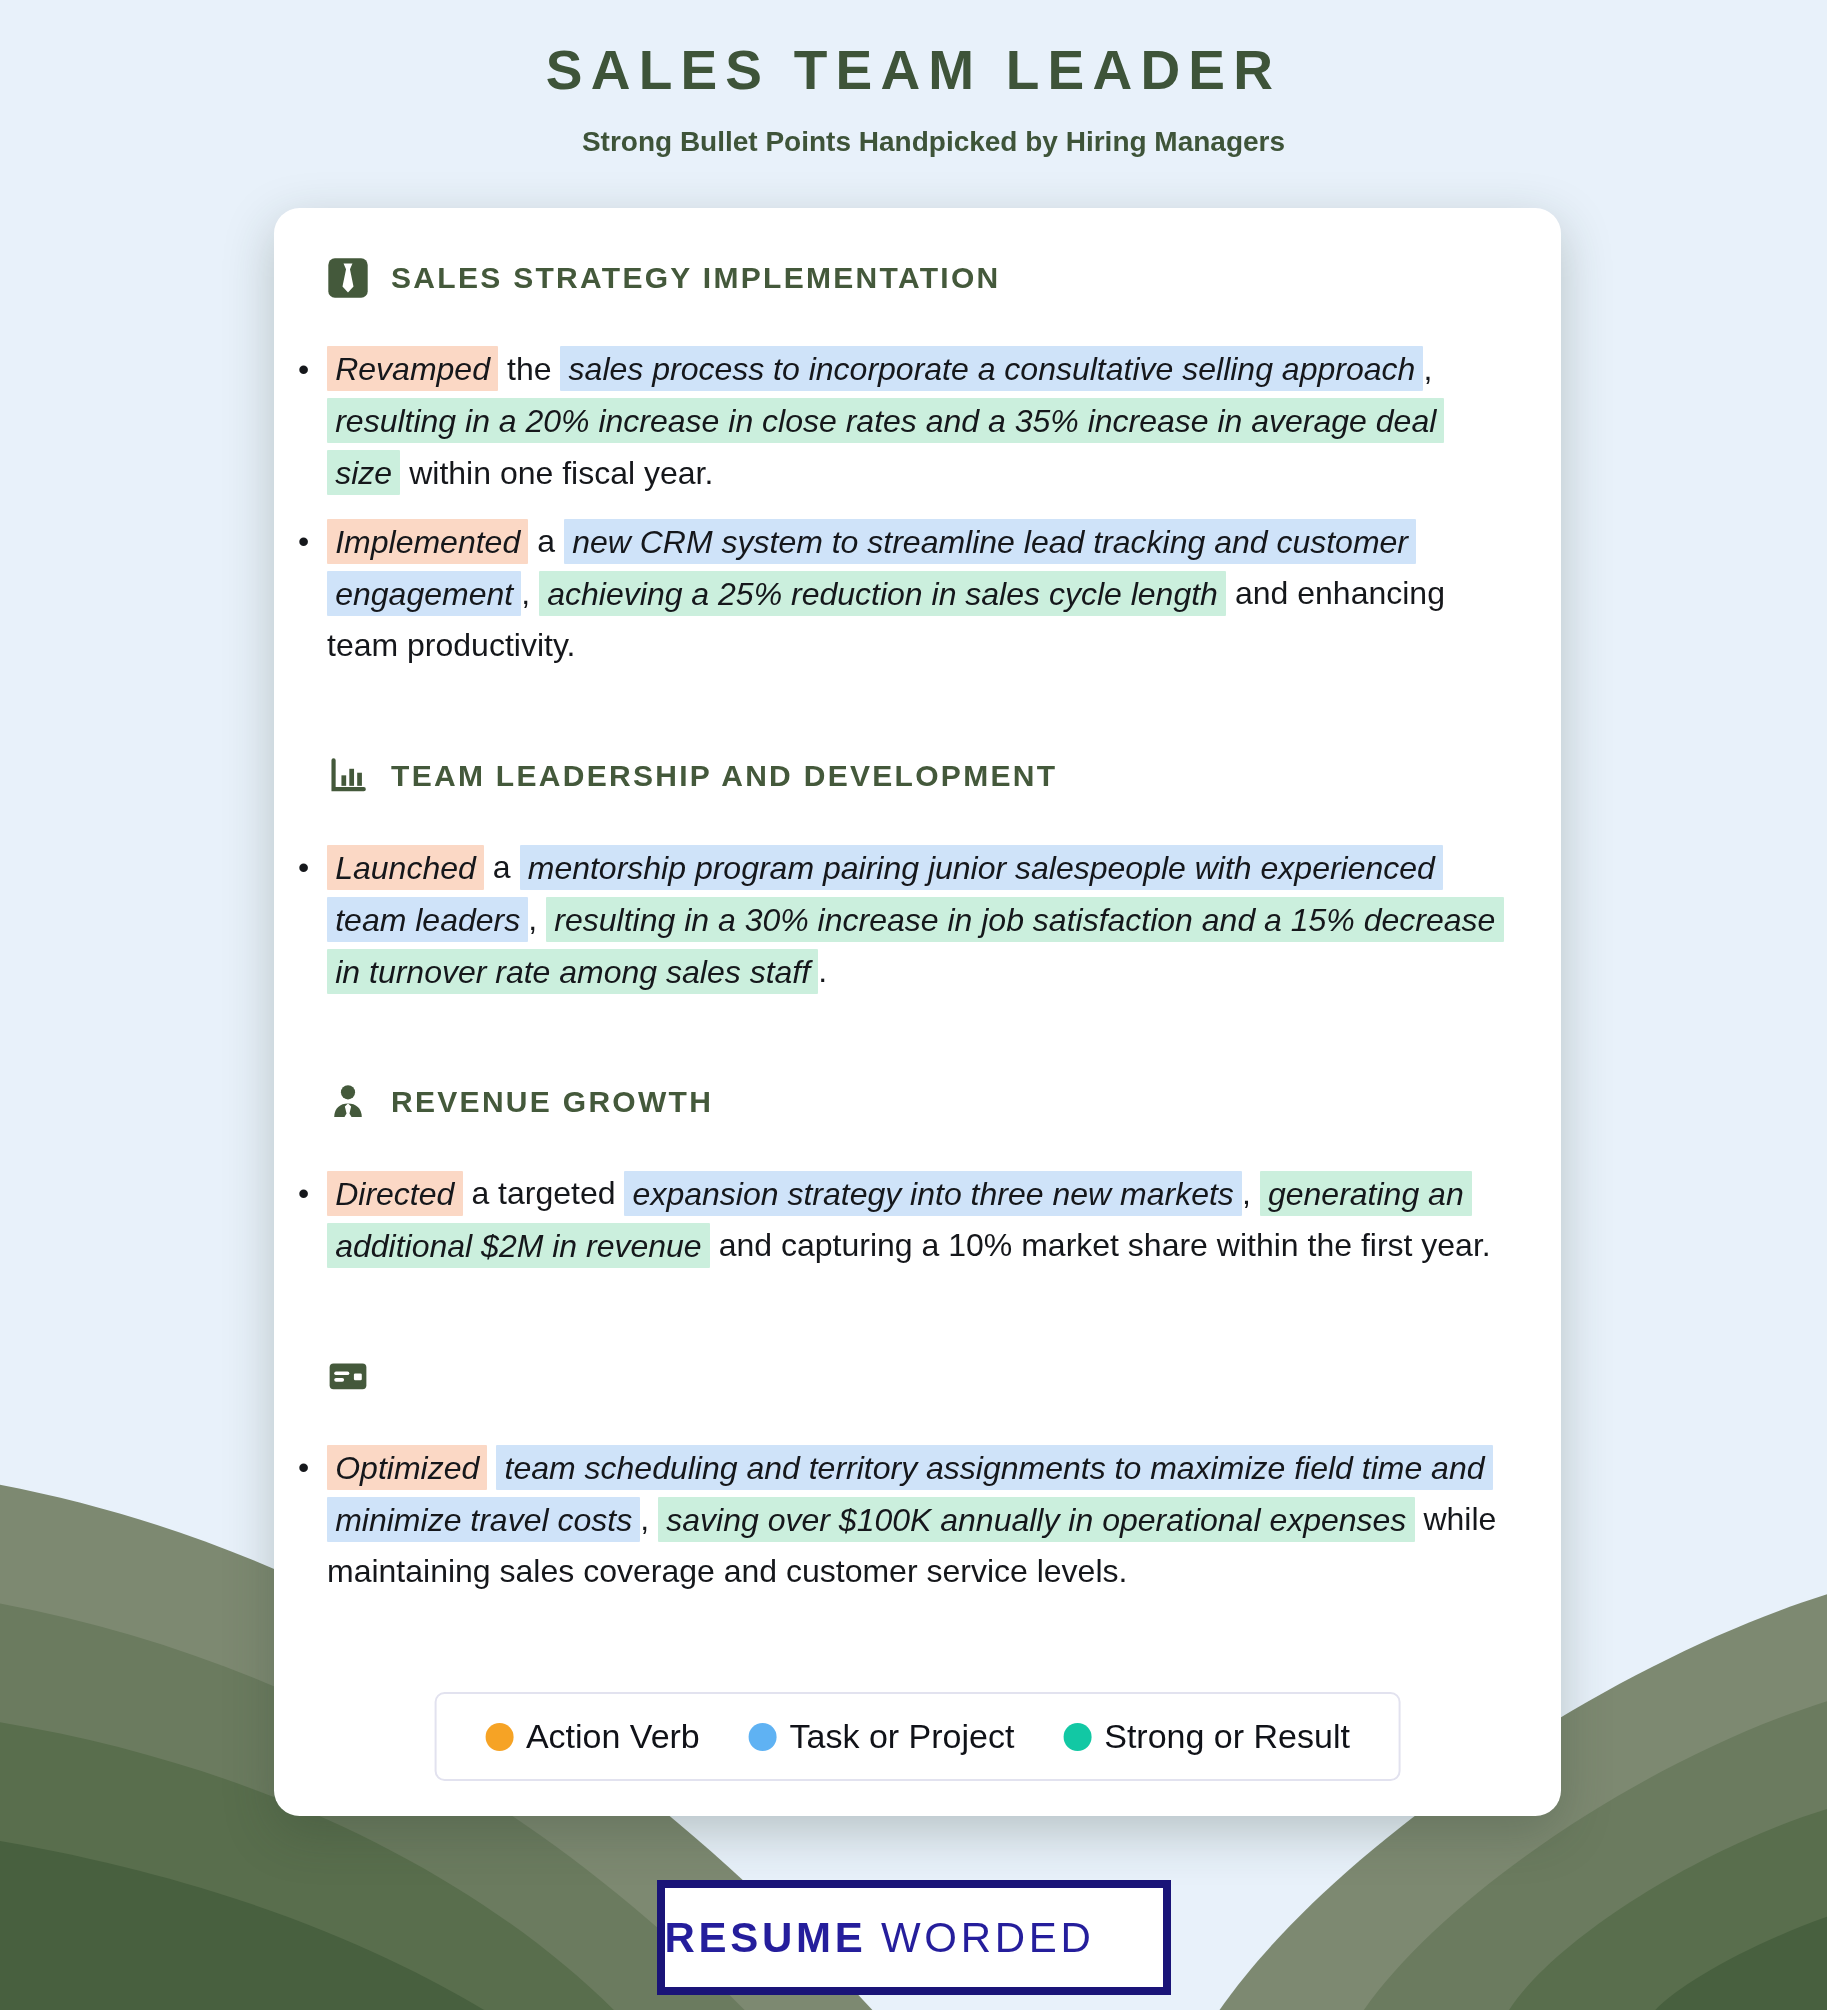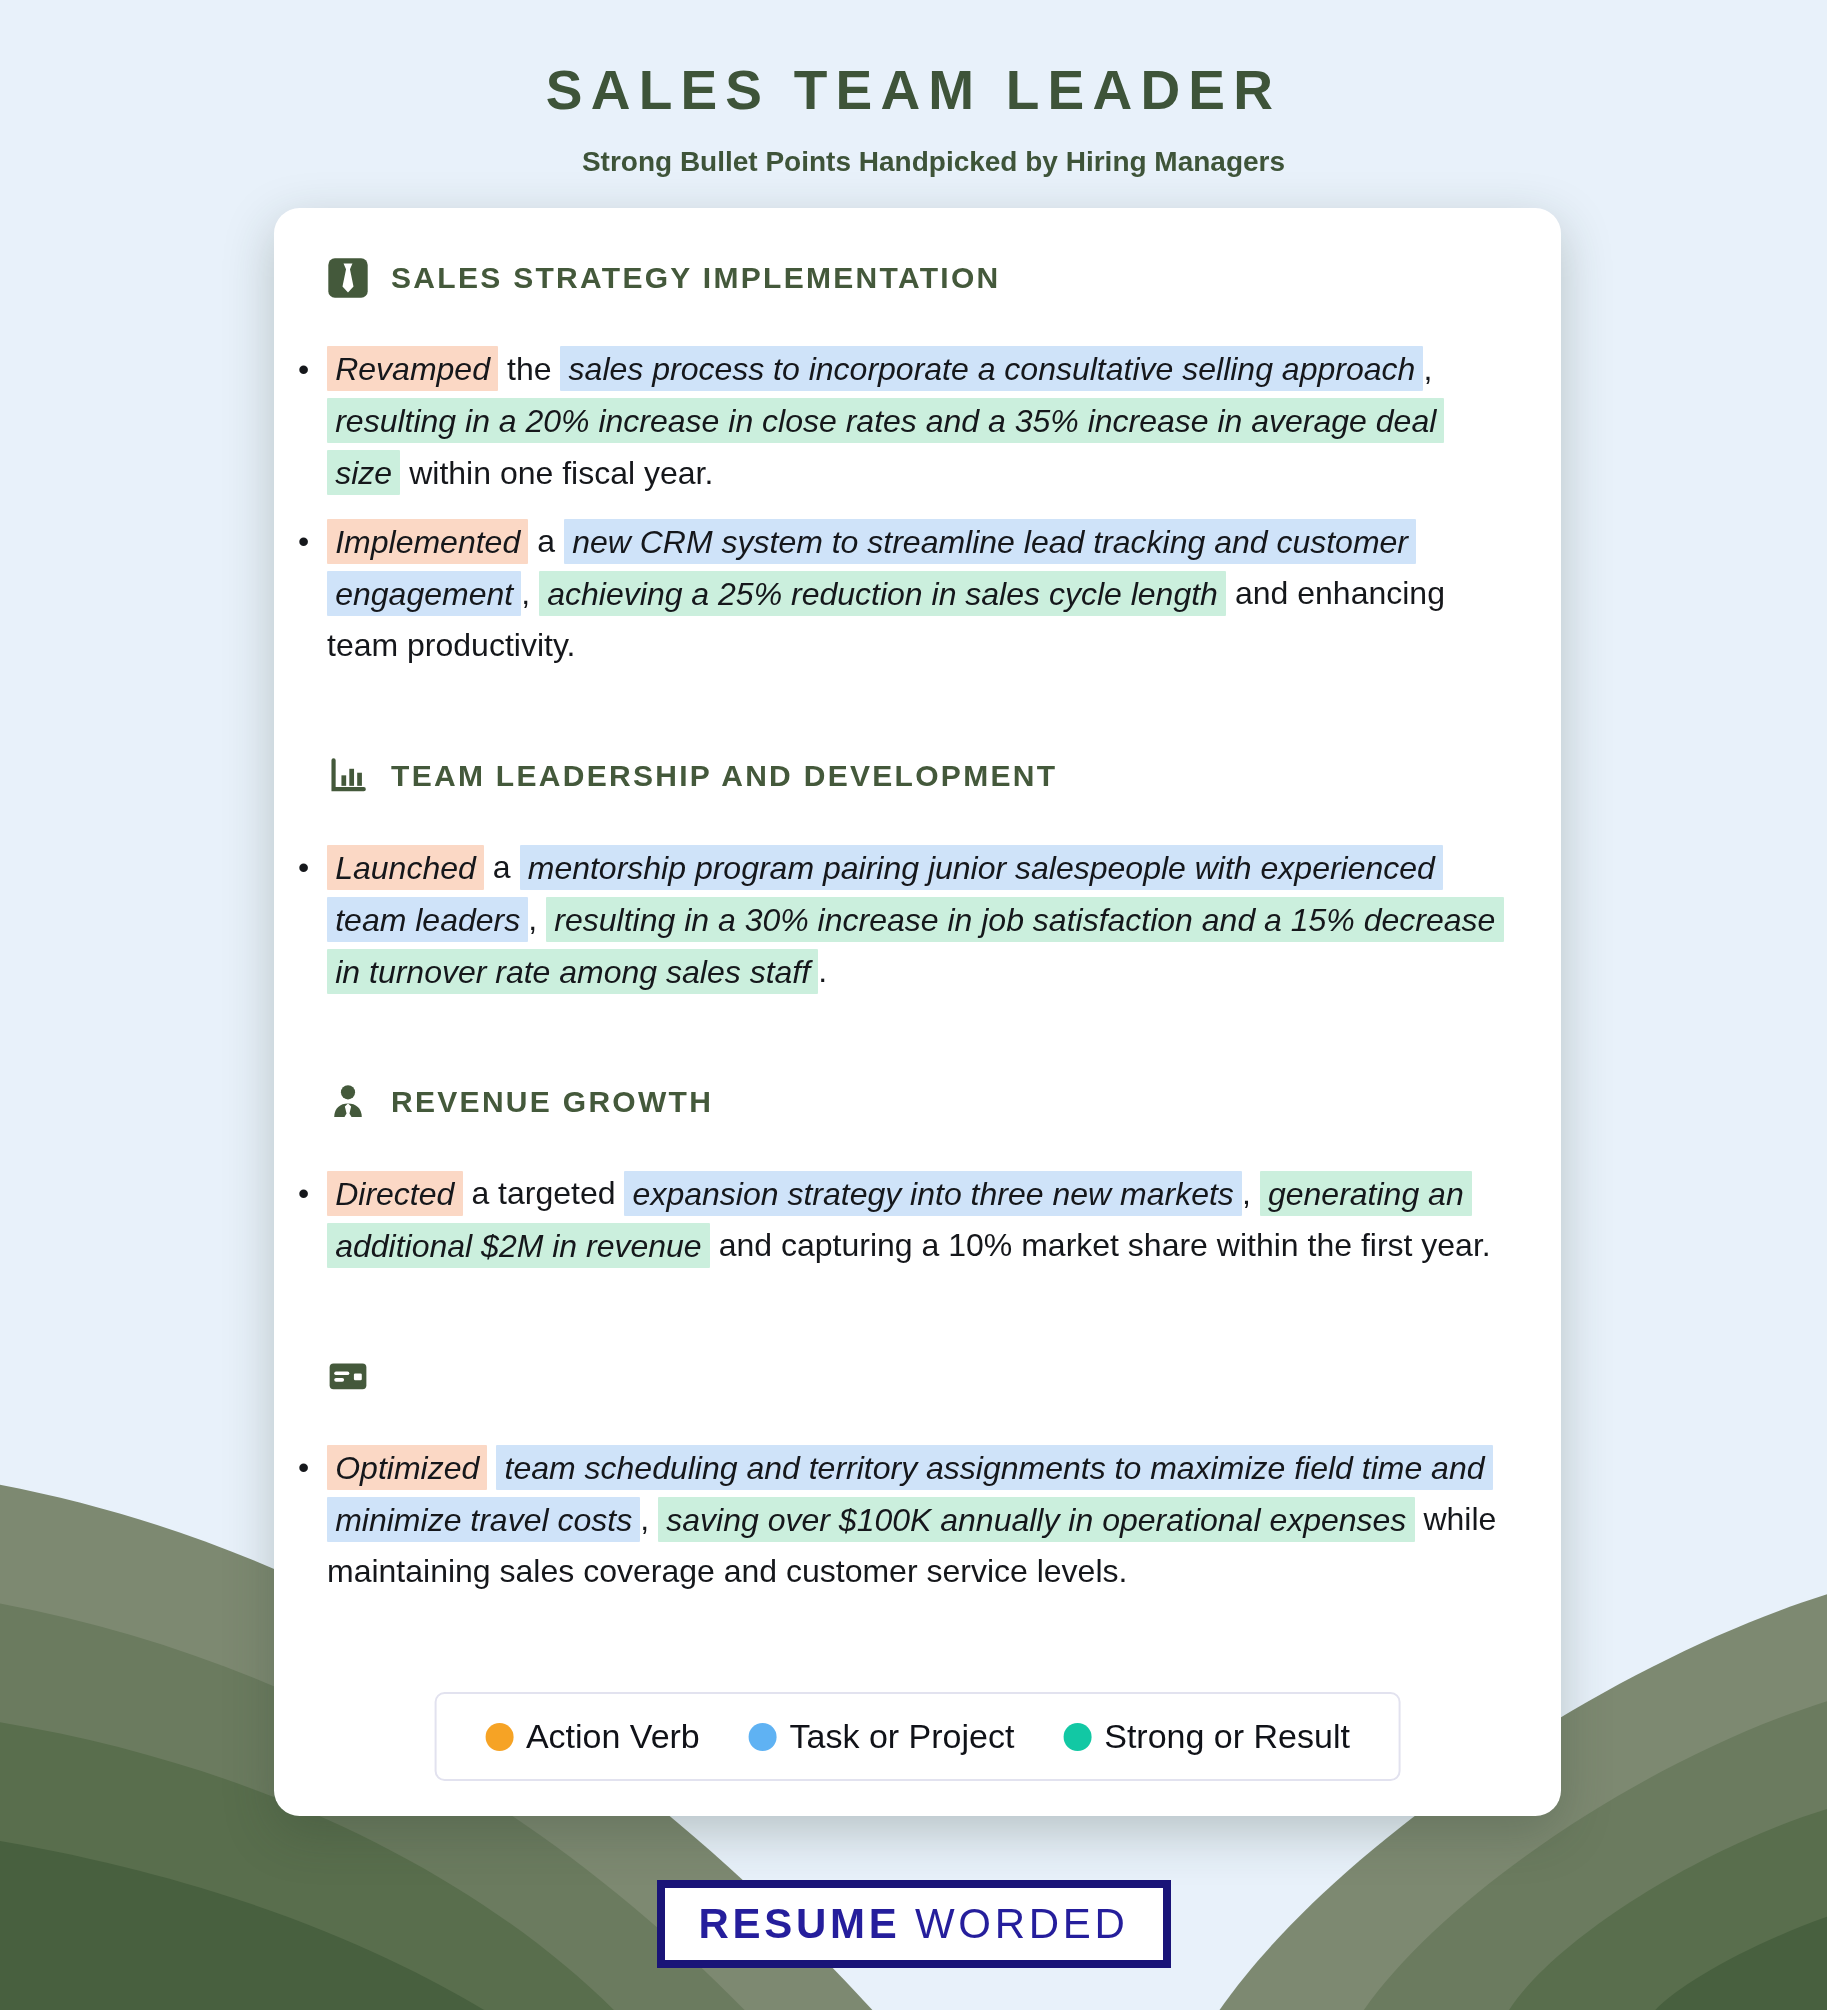--- a/index.html
+++ b/index.html
@@ -6,21 +6,21 @@
   html,body { width:1827px; height:2010px; }
   body {
     font-family:"Liberation Sans", sans-serif;
     background:#E8F1FA;
     position:relative;
     overflow:hidden;
   }
   .page { position:absolute; inset:0; }
 
   
-  .hero { position:relative; z-index:3; text-align:center; padding-top:58px; }
+  .hero { position:relative; z-index:3; text-align:center; padding-top:38px; }
   .hero h1 {
     font-size:55px; font-weight:700; letter-spacing:8.2px;
     color:#3E5439;
   }
   .hero p {
     margin-top:24px; font-size:28px; font-weight:700; color:#3E5439;margin-left:40px;
   }
 
   
   .hills { position:absolute; left:0; top:0; width:1827px; height:2010px; z-index:1; }
@@ -59,23 +59,23 @@
     display:flex; align-items:center; gap:49px; white-space:nowrap;
     background:#fff; border:2.7px solid #E2E2EF; border-radius:10px;
     padding:23px 49px;
   }
   .legend-item { display:flex; align-items:center; gap:12.8px; font-size:34px; font-weight:500; color:#101218; }
   .legend-dot { width:28px; height:28px; border-radius:50%; flex:0 0 auto; }
 
   
   .logo-box {
     position:absolute; z-index:4; left:50%; transform:translateX(-50%);
-    top:1880px; width:514px; height:88px;
+    top:1880px; width:514px; height:115px;
     background:#fff; border:8.2px solid #1A1478;
-    display:flex; align-items:center; justify-content:center; gap:14.6px;
+    display:flex; align-items:center; gap:14.6px;
     letter-spacing:3.7px; font-size:42px; color:#251E9C;
   }
   .logo-primary { font-weight:800; }
   .logo-secondary { font-weight:400; }
 </style>
 </head>
 <body>
 
 <div class="page">
 

